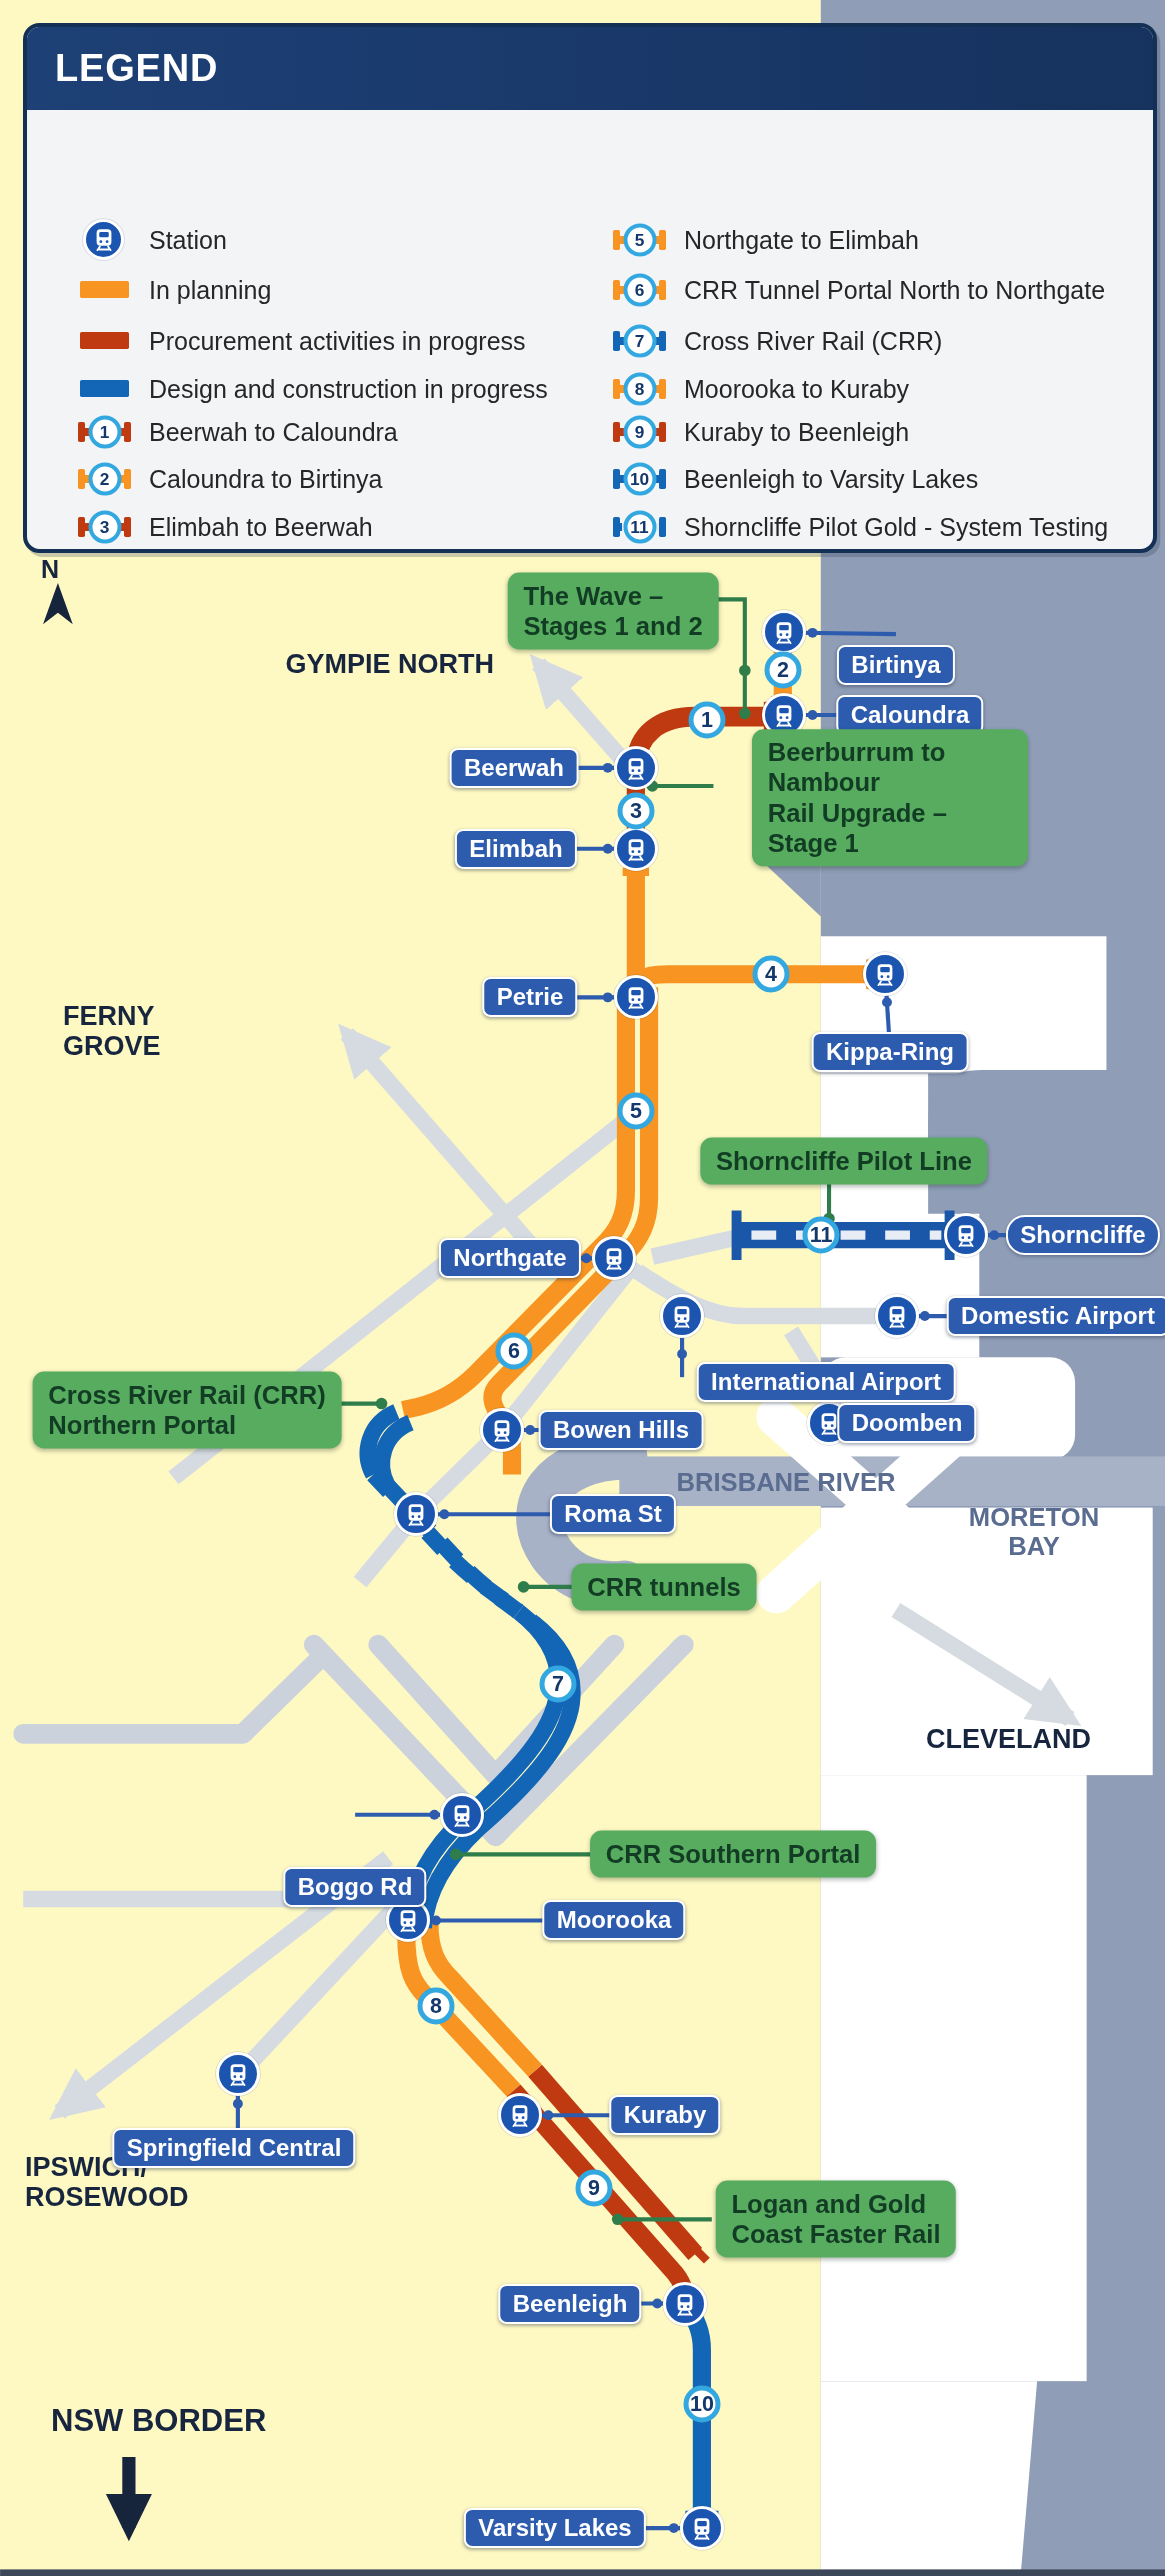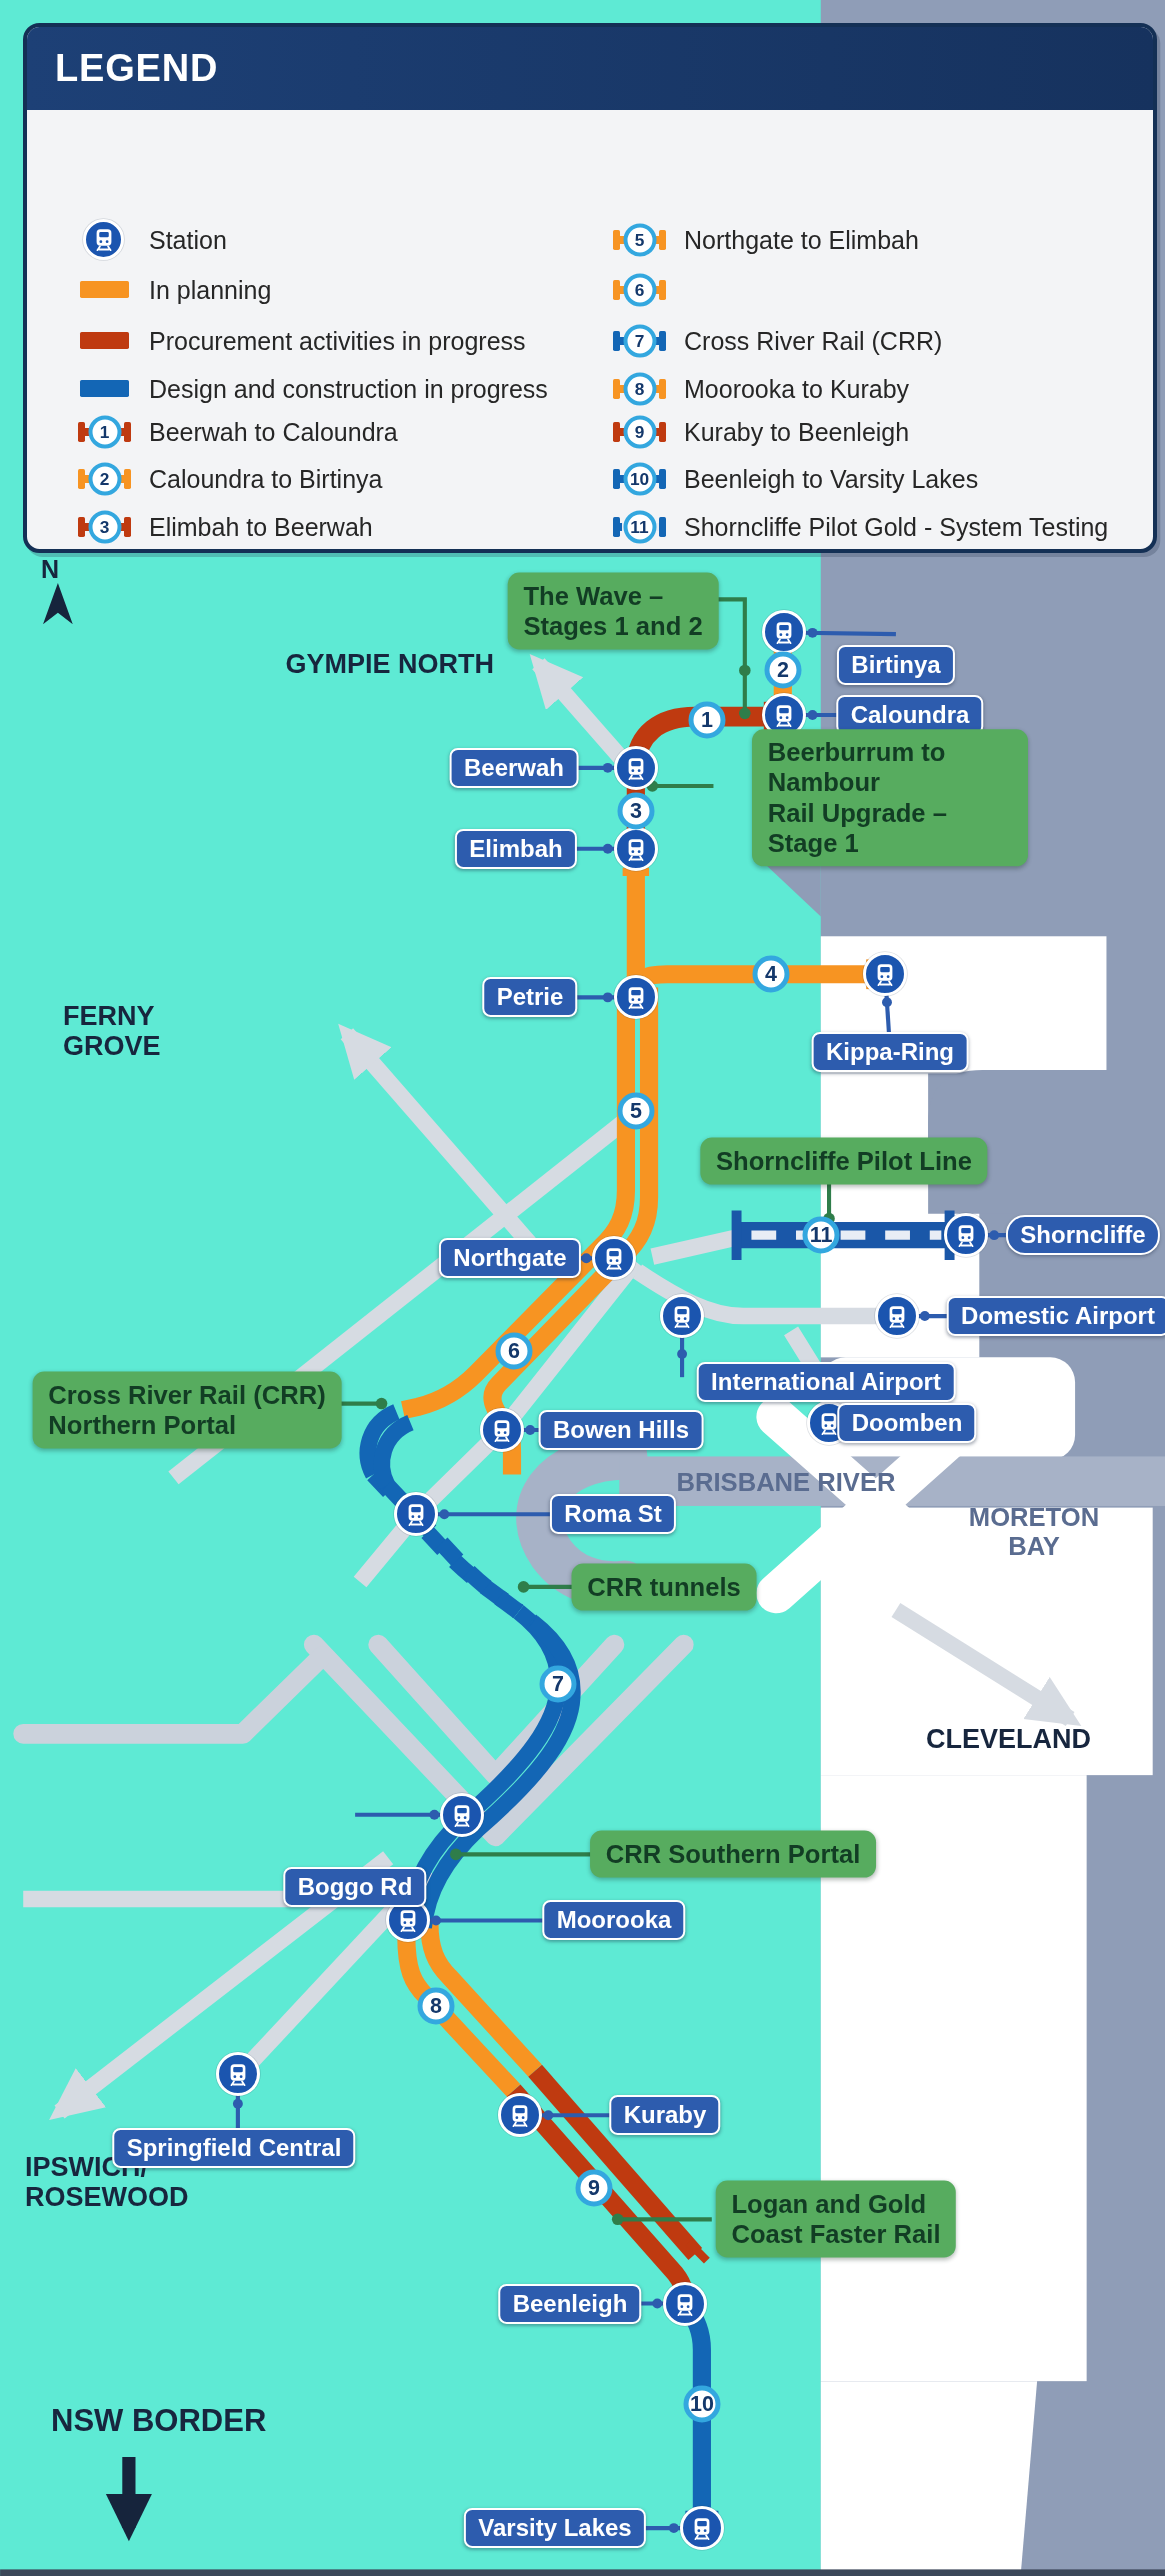--- a/index.html
+++ b/index.html
@@ -1,16 +1,16 @@
 <!DOCTYPE html>
 <html style="font-size:13.2px"><head>
 <meta charset="utf-8">
 <style>
   html,body{margin:0;padding:0;background:#fff;}
-  #stage{position:relative;width:1166px;height:2576px;overflow:hidden;background:#5eead4;
+  #stage{position:relative;width:1166px;height:2576px;overflow:hidden;background:#fef9c3;
          font-family:"Liberation Sans",sans-serif;}
   #mapsvg{position:absolute;left:0;top:0;}
 
   
   #legend{position:absolute;left:23px;top:23px;width:1126px;height:522px;
           border:4.1px solid #143055;border-radius:16.5px;overflow:hidden;background:#f3f4f6;
           box-shadow:3.3px 4.1px 0 rgba(40,55,80,.25);z-index:40;}
   #legend-header{height:83px;background:linear-gradient(90deg,#1d4076,#16325e);
                  display:flex;align-items:center;padding-left:28px;}
   #legend-title{color:#fff;font-size:38px;font-weight:bold;letter-spacing:0.8px;}
@@ -299,20 +299,21 @@
           </div>
           <span class="lg-text">Northgate to Elimbah</span>
         </div>
         <div class="lg-item" style="left:586px;top:263px;transform:translateY(-50%);">
           <div class="lg-icon">
             <div class="lg-bar" style="background:#F79422;"></div>
             <div class="lg-cap" style="left:0;background:#F79422;"></div>
             <div class="lg-cap" style="right:0;background:#F79422;"></div>
             <div class="lg-badge">6</div>
           </div>
+          <span class="lg-text">CRR Tunnel Portal North to Northgate</span>
         </div>
         <div class="lg-item" style="left:586px;top:314px;transform:translateY(-50%);">
           <div class="lg-icon">
             <div class="lg-bar" style="background:#1366B5;"></div>
             <div class="lg-cap" style="left:0;background:#1366B5;"></div>
             <div class="lg-cap" style="right:0;background:#1366B5;"></div>
             <div class="lg-badge">7</div>
           </div>
           <span class="lg-text">Cross River Rail (CRR)</span>
         </div>

